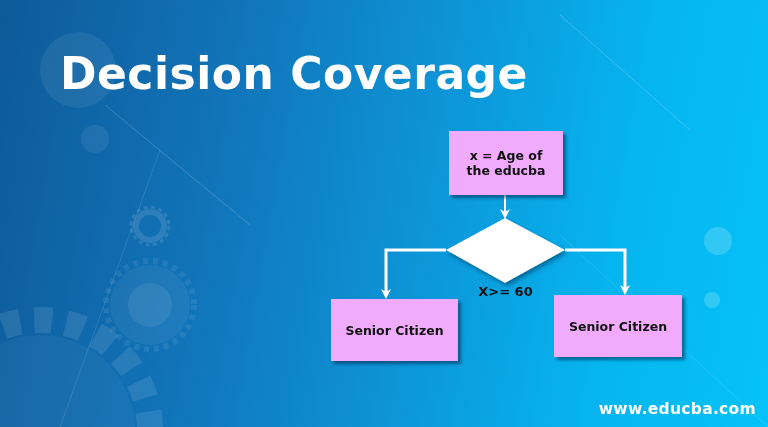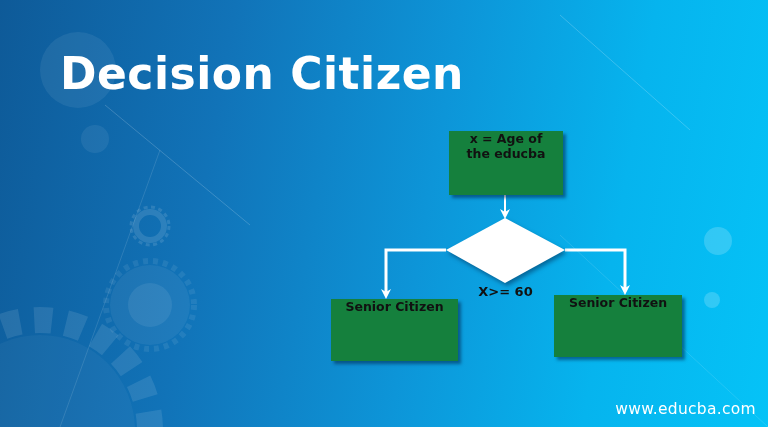--- a/index.html
+++ b/index.html
@@ -14,23 +14,23 @@
       position: absolute;
       left: 60px; top: 48px;
       color: #ffffff;
       font-weight: bold;
       font-size: 44px;
       letter-spacing: 0.5px;
       white-space: nowrap;
     }
     .box {
       position: absolute;
-      background: #15803d;
+      background: #f0abfc;
       box-shadow: 3px 3px 3px rgba(0,40,80,0.55);
-      display: flex; align-items: flex-start; justify-content: center;
+      display: flex; align-items: center; justify-content: center;
       text-align: center;
       font-weight: bold;
       color: #111;
       font-size: 12.5px;
       line-height: 15px;
     }
     .box span { display: block; }
     #box-start { left: 449px; top: 131px; width: 114px; height: 64px; }
     #box-yes { left: 331px; top: 299px; width: 127px; height: 62px; }
     #box-no { left: 554px; top: 295px; width: 128px; height: 62px; }
@@ -40,21 +40,21 @@
       text-align: center;
       font-weight: bold;
       font-size: 13px;
       color: #111;
       margin-top: 44px;
     }
     .footer {
       position: absolute;
       right: 12px; bottom: 9px;
       color: #ffffff;
-      font-weight: normal;
+      font-weight: bold;
       font-size: 15.5px;
       letter-spacing: 0.3px;
     }
   </style>
 </head>
 <body>
 
 <svg class="bg-layer" width="768" height="427" viewBox="0 0 768 427">
 
   <circle cx="78" cy="70" r="38" fill="#ffffff" fill-opacity="0.07"></circle>
@@ -77,21 +77,21 @@
     <circle r="22"></circle>
     <circle r="44" fill="none" stroke="#ffffff" stroke-opacity="0.08" stroke-width="6" stroke-dasharray="5 5"></circle>
   </g>
 
   <g transform="translate(40,430)">
     <circle r="110" fill="none" stroke="#ffffff" stroke-opacity="0.1" stroke-width="26" stroke-dasharray="18 14"></circle>
     <circle r="95" fill="#ffffff" fill-opacity="0.04"></circle>
   </g>
 </svg>
 
-<div class="title">Decision Citizen</div>
+<div class="title">Decision Coverage</div>
 
 <svg class="bg-layer" width="768" height="427" viewBox="0 0 768 427">
   <defs>
     <marker id="arrow" markerWidth="10" markerHeight="10" refX="5" refY="5" orient="auto" markerUnits="userSpaceOnUse">
       <path d="M0,0 L10,5 L0,10 L3,5 Z" fill="#ffffff"></path>
     </marker>
   </defs>
 
   <line x1="505" y1="195" x2="505" y2="214" stroke="#ffffff" stroke-width="2" marker-end="url(#arrow)"></line>
 

